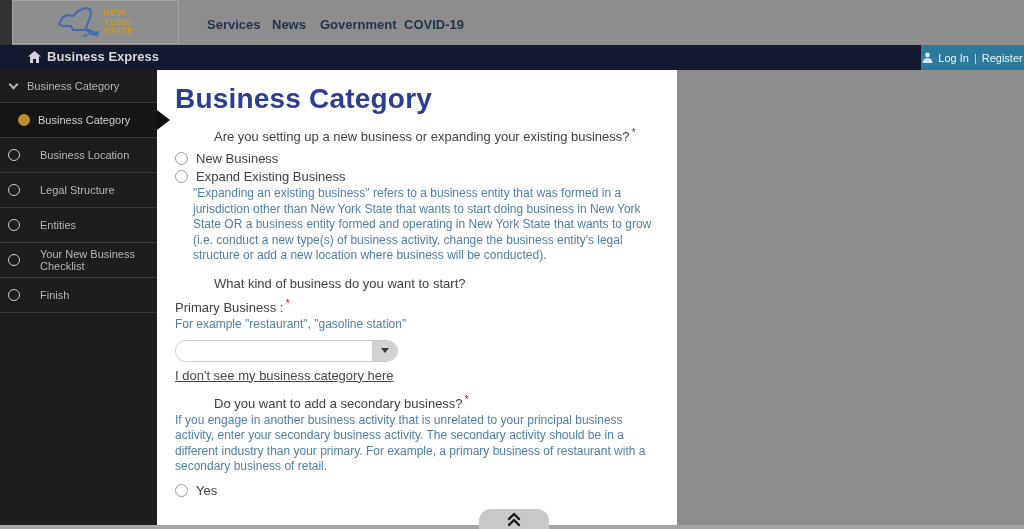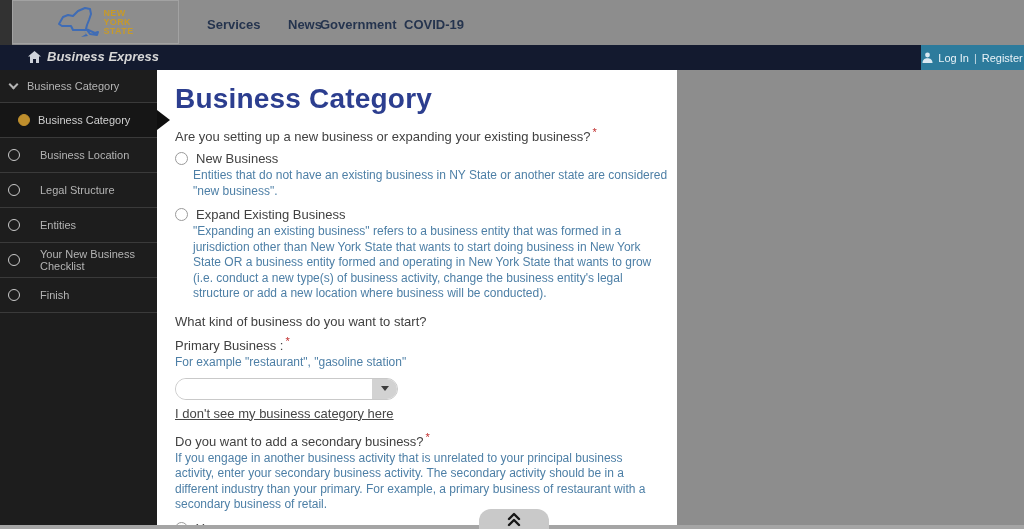--- a/index.html
+++ b/index.html
@@ -8,25 +8,25 @@
     position:relative; width:1024px; height:529px; overflow:hidden;
     font-family:"Liberation Sans", sans-serif; background:#8d8d8d;
   }
   
   .top-header { position:absolute; left:0; top:0; width:1024px; height:51px; background:#8d8d8d;text-decoration:underline; }
   .left-dark-strip { position:absolute; left:0; top:0; width:12px; height:45px; background:#323232; }
   .logo-box { position:absolute; left:12px; top:0; width:167px; height:44px;
               border:1px solid #a2a2a2; display:flex; align-items:center; justify-content:center; gap:2px; cursor:pointer; }
   .logo-text { color:#c69a2b; font-weight:bold; font-size:9px; line-height:9px; letter-spacing:.4px; }
   .top-nav-item { position:absolute; top:17px; font-size:13px; font-weight:bold; color:#25344e; cursor:pointer; }
-  .nav-services { left:207px; } .nav-news { left:288px; } .nav-government { left:320px; } .nav-covid { left:404px; }
+  .nav-services { left:207px; } .nav-news { left:272px; } .nav-government { left:320px; } .nav-covid { left:404px; }
   
   .navbar { position:absolute; left:0; top:45px; width:1024px; height:25px; background:#131a2f; }
   .navbar-brand { position:absolute; left:28px; top:4px; display:flex; align-items:center; gap:6px; cursor:pointer; }
-  .navbar-brand span { color:#d6d6d6; font-size:13px; font-weight:bold;font-style:italic; }
+  .navbar-brand span { color:#d6d6d6; font-size:13px; font-weight:bold; }
   .login-box { position:absolute; right:0; top:0; width:103px; height:25px; background:#2d7b9c;
                display:flex; align-items:center; justify-content:center; gap:5px; }
   .login-box span { color:#eaf3f8; font-size:11px; cursor:pointer; }
   .login-sep { opacity:.8; cursor:default !important; }
   
   .sidebar { position:absolute; left:0; top:70px; width:157px; height:459px; background:#1d1d1d; }
   .side-row { position:relative; display:flex; align-items:center; height:35px;
               border-bottom:1px solid #3a3a3a; cursor:pointer; }
   .side-row.section { height:33px; }
   .side-label { color:#b4b4b4; font-size:11px; }
@@ -39,21 +39,21 @@
   .side-row.active { background:#161616; }
   .side-row.active .step-circle { left:18px; background:#bf8f2d; border-color:#bf8f2d; }
   .side-row.active .step-label { padding-left:38px; color:#cfcfcf; }
   .active-arrow { position:absolute; left:157px; top:110px; width:0; height:0; z-index:4;
                   border-top:10px solid transparent; border-bottom:10px solid transparent;
                   border-left:13px solid #0f0f0f; }
   
   .panel { position:absolute; left:157px; top:70px; width:520px; height:459px; background:#ffffff;
            padding:13px 20px 0 18px; overflow:hidden; }
   .page-title { color:#2c3e8f; font-size:28px; font-weight:bold; letter-spacing:.2px; margin-bottom:11px; }
-  .question { color:#414141; font-size:13px; margin-bottom:6px; }
+  .question { color:#414141; font-size:13px; margin-bottom:6px;margin-left:39px; }
   .req { color:#c02b2b; font-size:11px; vertical-align:super; margin-left:2px; }
   .radio-row { display:flex; align-items:center; gap:8px; height:17px; margin-bottom:1px; cursor:pointer; }
   .radio { width:13px; height:13px; border:1px solid #9a9a9a; border-radius:50%; background:#fff; flex:0 0 13px; }
   .radio-label { color:#414141; font-size:13px; }
   .help { color:#4d7fa6; font-size:12px; line-height:15.5px; width:488px; }
   .help.indent { margin-left:18px; width:478px; }
   .help.mb { margin-bottom:10px; }
   .q-gap { margin-top:12px; }
   .primary-label { color:#414141; font-size:13px; margin-top:5px; margin-bottom:2px; }
   .combo { display:flex; width:223px; height:22px; margin-top:7px; margin-bottom:4px;
@@ -152,21 +152,20 @@
     <div class="page-title">Business Category</div>
 
     <div class="question">
       <span>Are you setting up a new business or expanding your existing business?</span><span class="req">*</span>
     </div>
 
     <div class="radio-row">
       <span class="radio"></span>
       <span class="radio-label">New Business</span>
     </div>
-    <div class="help indent mb" style="margin-bottom:7px;">Entities that do not have an existing business in NY State or another state are considered "new business".</div>
 
     <div class="radio-row">
       <span class="radio"></span>
       <span class="radio-label">Expand Existing Business</span>
     </div>
     <div class="help indent mb">"Expanding an existing business" refers to a business entity that was formed in a jurisdiction other than New York State that wants to start doing business in New York State OR a business entity formed and operating in New York State that wants to grow (i.e. conduct a new type(s) of business activity, change the business entity's legal structure or add a new location where business will be conducted).</div>
 
     <div class="question q-gap">What kind of business do you want to start?</div>
 
     <div class="primary-label">

